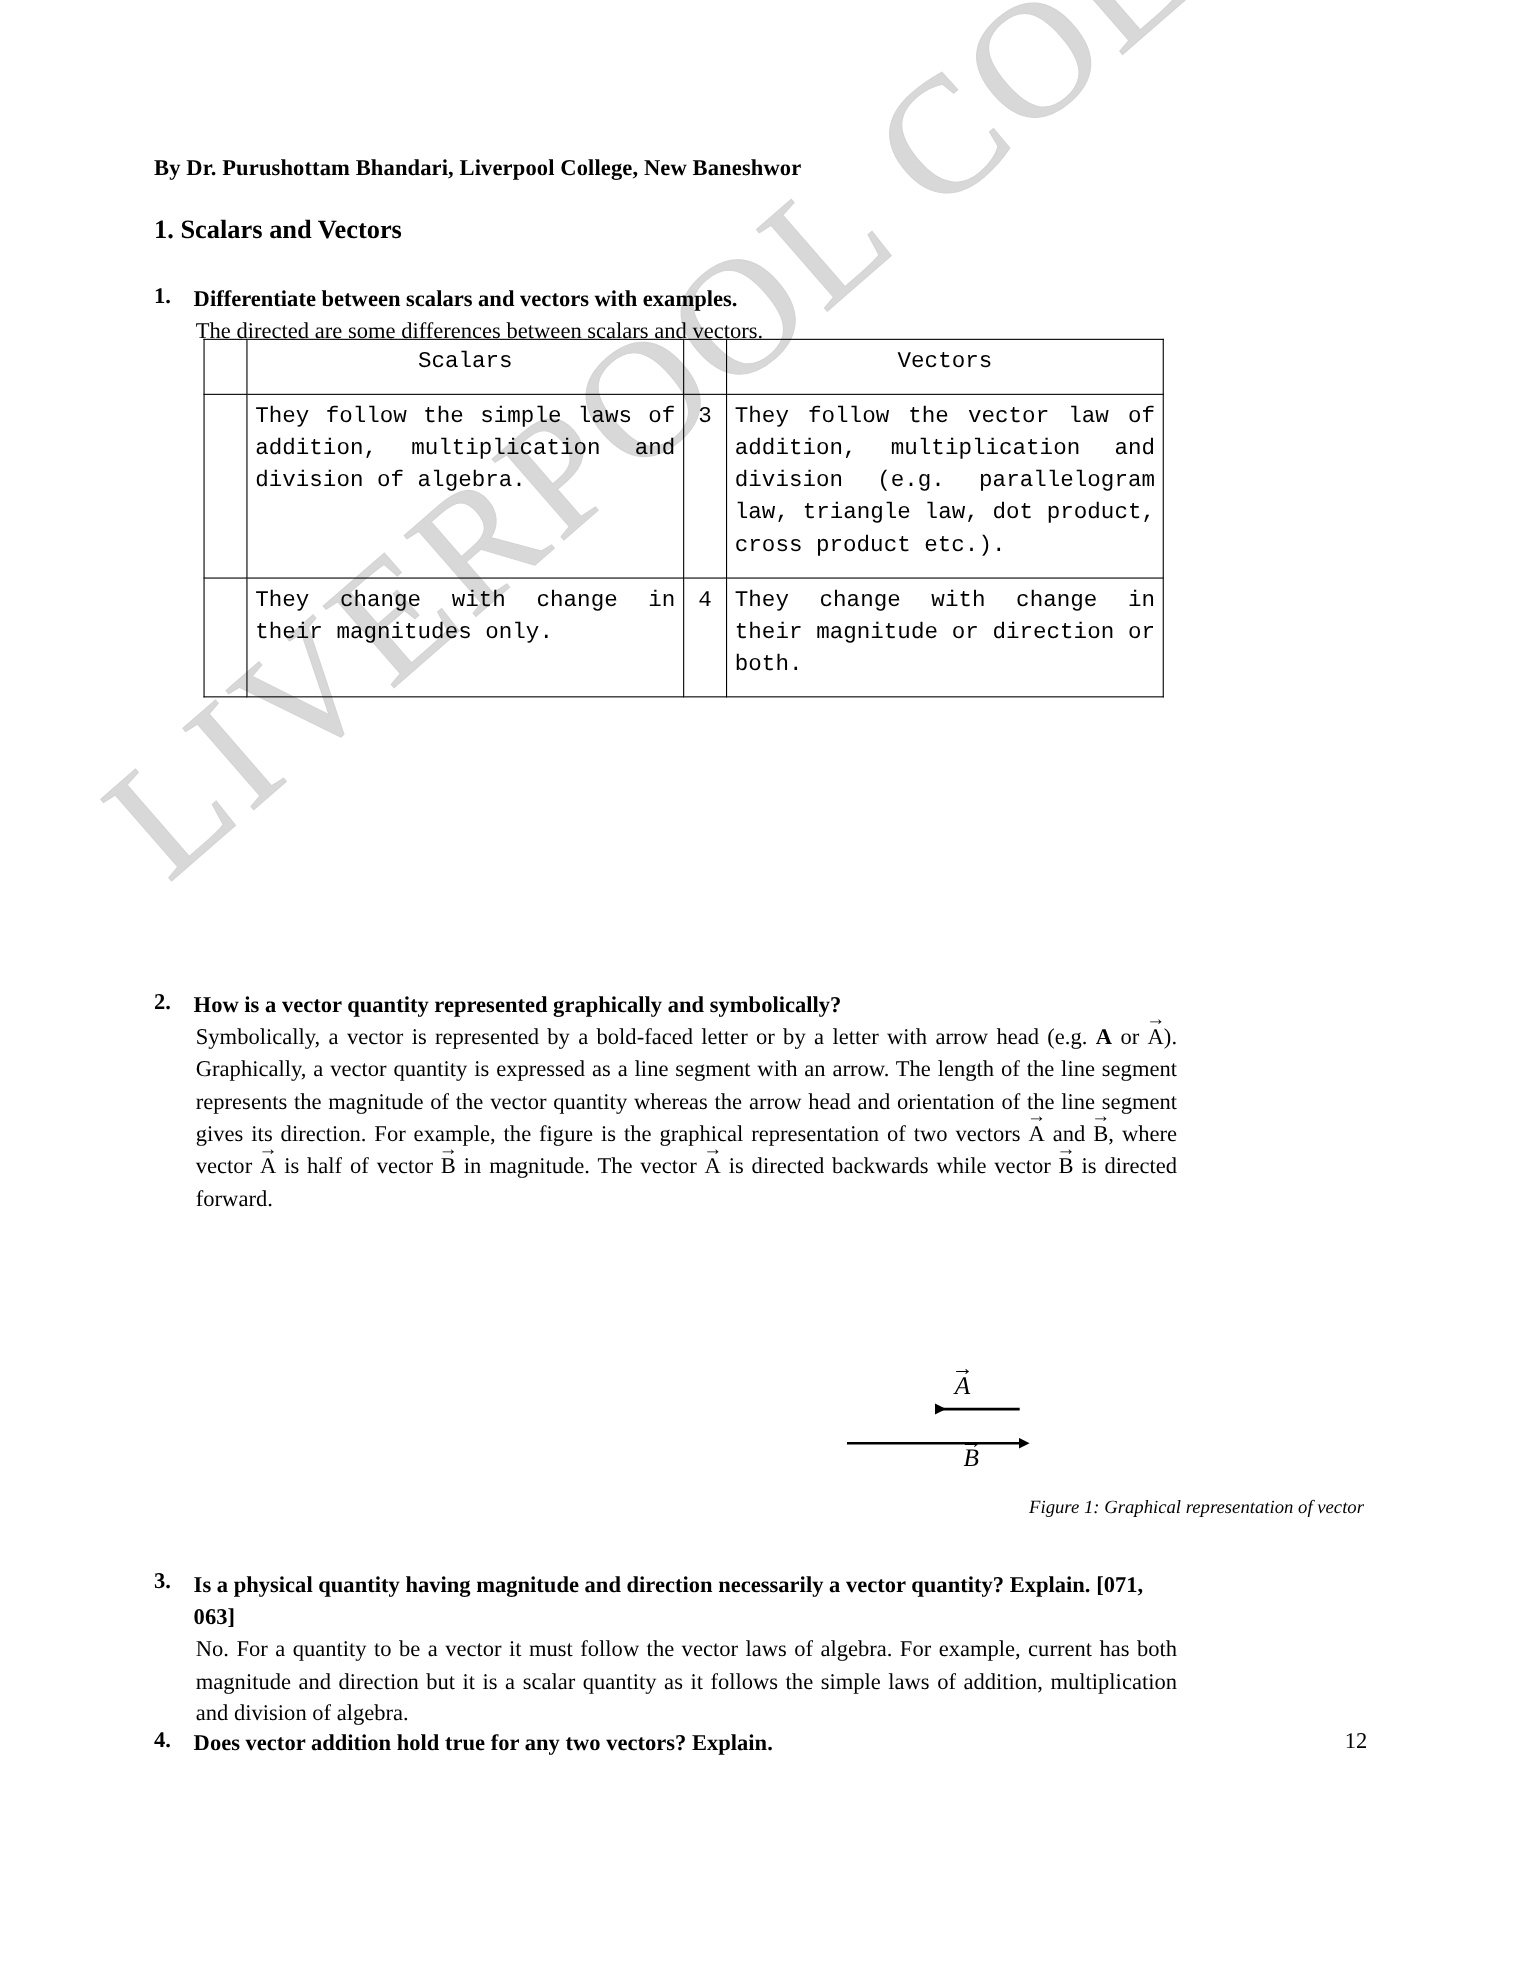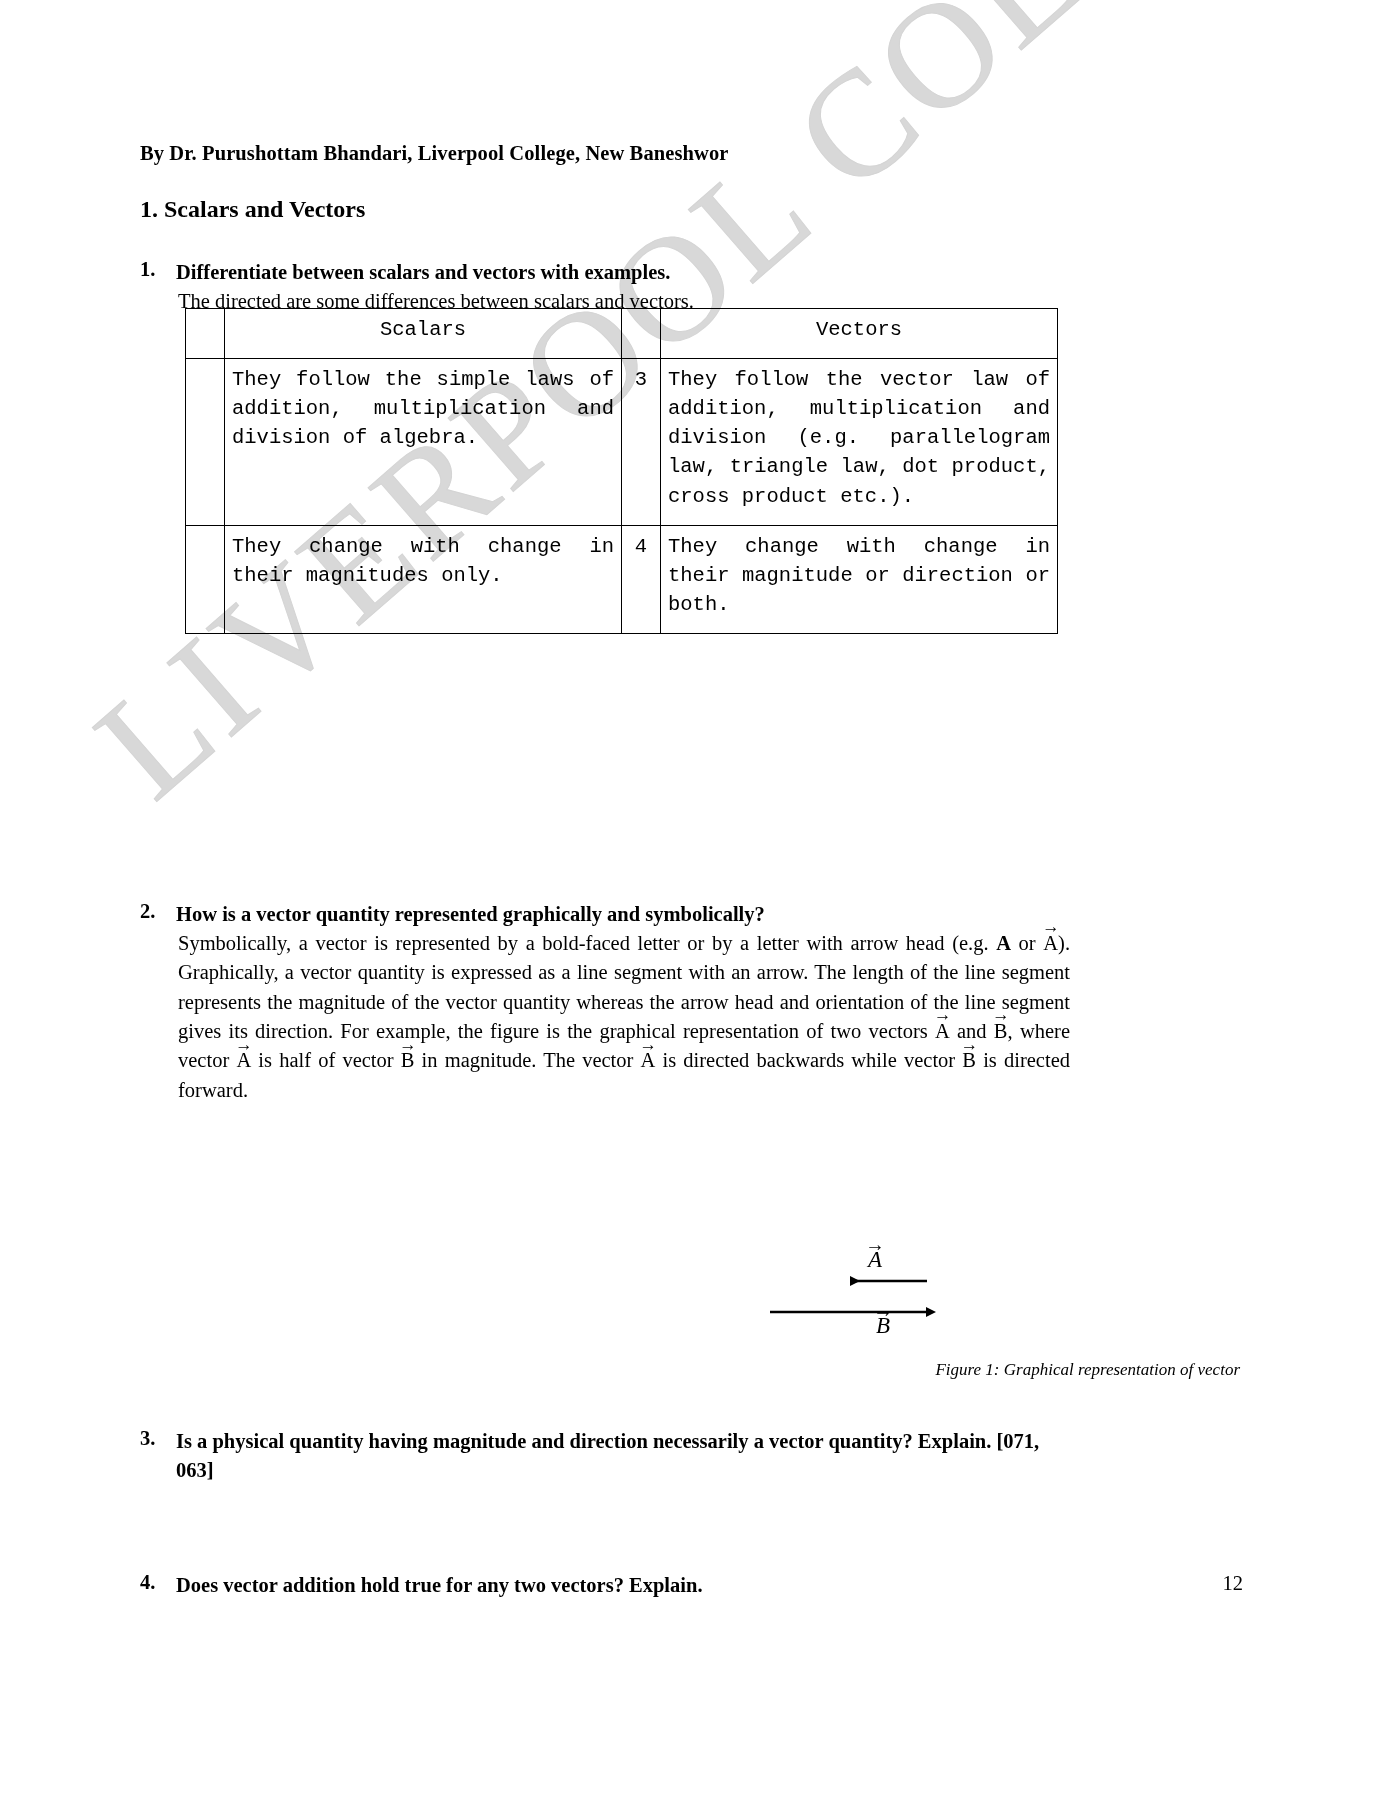--- a/index.html
+++ b/index.html
@@ -267,20 +267,21 @@
         <div class="vec-label" style="left:116px; top:58px;">
           <span class="arrow-over"><span class="vecarrow">→</span><span class="glyph" style="font-style:italic;">B</span></span>
         </div>
       </div>
       <div class="fig-caption" style="left:0px; top:105px; width:480px;">Figure 1: Graphical representation of vector</div>
     </div>
 
     <div class="qblock" style="left:0px; top:1427px;">
       <div class="qnum">3.</div>
       <div class="qtext">Is a physical quantity having magnitude and direction necessarily a vector quantity? Explain. [071, 063]</div>
+      <div class="answer">No. For a quantity to be a vector it must follow the vector laws of algebra. For example, current has both magnitude and direction but it is a scalar quantity as it follows the simple laws of addition, multiplication and division of algebra.</div>
     </div>
 
     <div class="qblock" style="left:0px; top:1571px;">
       <div class="qnum">4.</div>
       <div class="qtext">Does vector addition hold true for any two vectors? Explain.</div>
     </div>
 
   </div>
 
   <div class="page-number">12</div>

